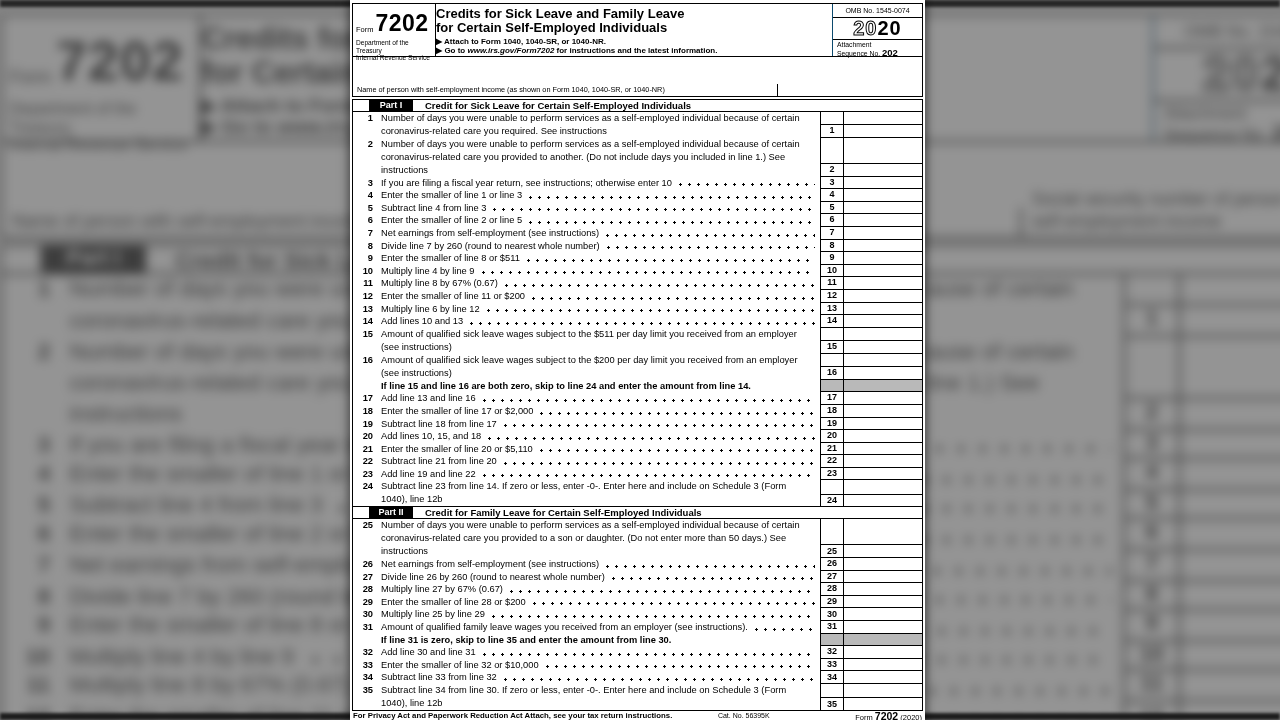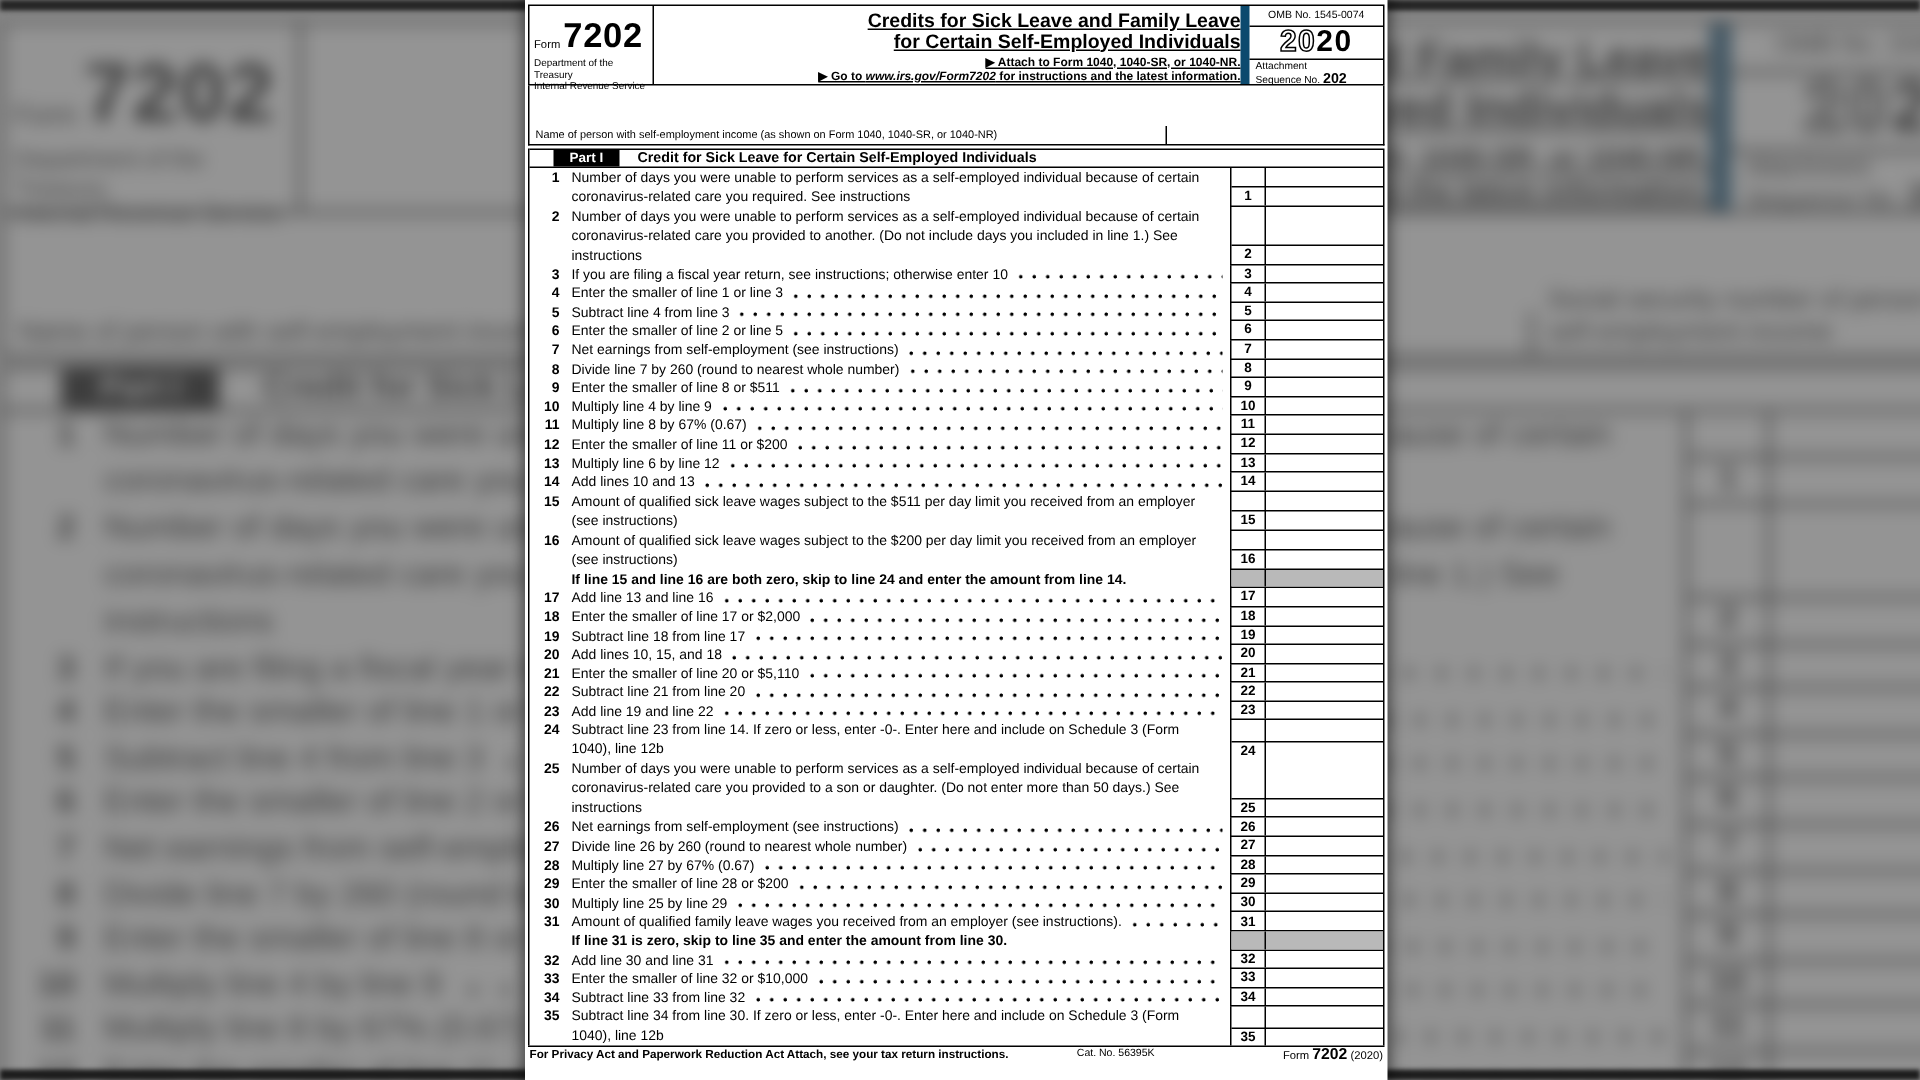--- a/index.html
+++ b/index.html
@@ -21,21 +21,21 @@
   .paper { position:absolute; left:350px; top:0; width:575px; height:720px;
            background:#fff; padding:3px 2px 0; box-shadow:0 0 9px 2px rgba(0,0,0,.5); }
 
   
   .hdrbox { height:54px; border:1px solid #000; display:flex; }
   .hdr-left { width:83px; border-right:1px solid #000; padding:4px 3px 0; }
   .hl-top { display:flex; align-items:flex-end; gap:2px; height:26px; }
   .formword { font-size:7.5px; line-height:8px; }
   .formnum { font-size:23px; font-weight:700; line-height:21px; letter-spacing:.5px; }
   .dept { font-size:6.6px; line-height:7.6px; padding-top:5px; }
-  .hdr-center { width:397px; border-right:6px solid #0c4a6e; text-align:right; padding-top:3px;text-decoration:underline; }
+  .hdr-center { width:397px; border-right:1px solid #0c4a6e; text-align:left; padding-top:3px; }
   .title1,.title2 { font-weight:700; font-size:13px; line-height:13.5px; }
   .attach { font-size:8px; font-weight:700; margin-top:2.5px; }
   .goto { font-size:8px; font-weight:700; }
   .goto .url { font-style:italic; }
   .hdr-right { flex:1; display:flex; flex-direction:column; }
   .omb { font-size:7px; line-height:8px; text-align:center; padding:3px 0 2px; border-bottom:1px solid #000; }
   .year { text-align:center; font-size:20px; font-weight:700; line-height:21px; letter-spacing:1px; }
   .yr-outline { color:#fff; -webkit-text-stroke:1px #000; }
   .attseq { border-top:1px solid #000; font-size:6.8px; line-height:7.6px; text-align:left; padding:1px 0 0 4px; }
   .seqno { font-weight:700; font-size:9.5px; }
@@ -726,20 +726,24 @@
               </div>
             </div>
             <div class="rgroup">
               <span class="box"></span>
               <span class="vdiv"></span>
               <span class="lno">24</span>
               <span class="amt"></span>
             </div>
           </div>
         </div>
+      <div class="partbar">
+        <span class="plabel">Part II</span>
+        <span class="ptitle">Credit for Family Leave for Certain Self-Employed Individuals</span>
+      </div>
       <div id="part2-rows">
           <div class="row L3 multi">
             <div class="desc">
               <span class="lnum">25</span>
               <div class="dtext">
                 <span class="txt">Number of days you were unable to perform services as a self-employed individual because of certain coronavirus-related care you provided to a son or daughter. (Do not enter more than 50 days.) See instructions</span>
                 <span class="leader"></span>
               </div>
             </div>
             <div class="rgroup">

